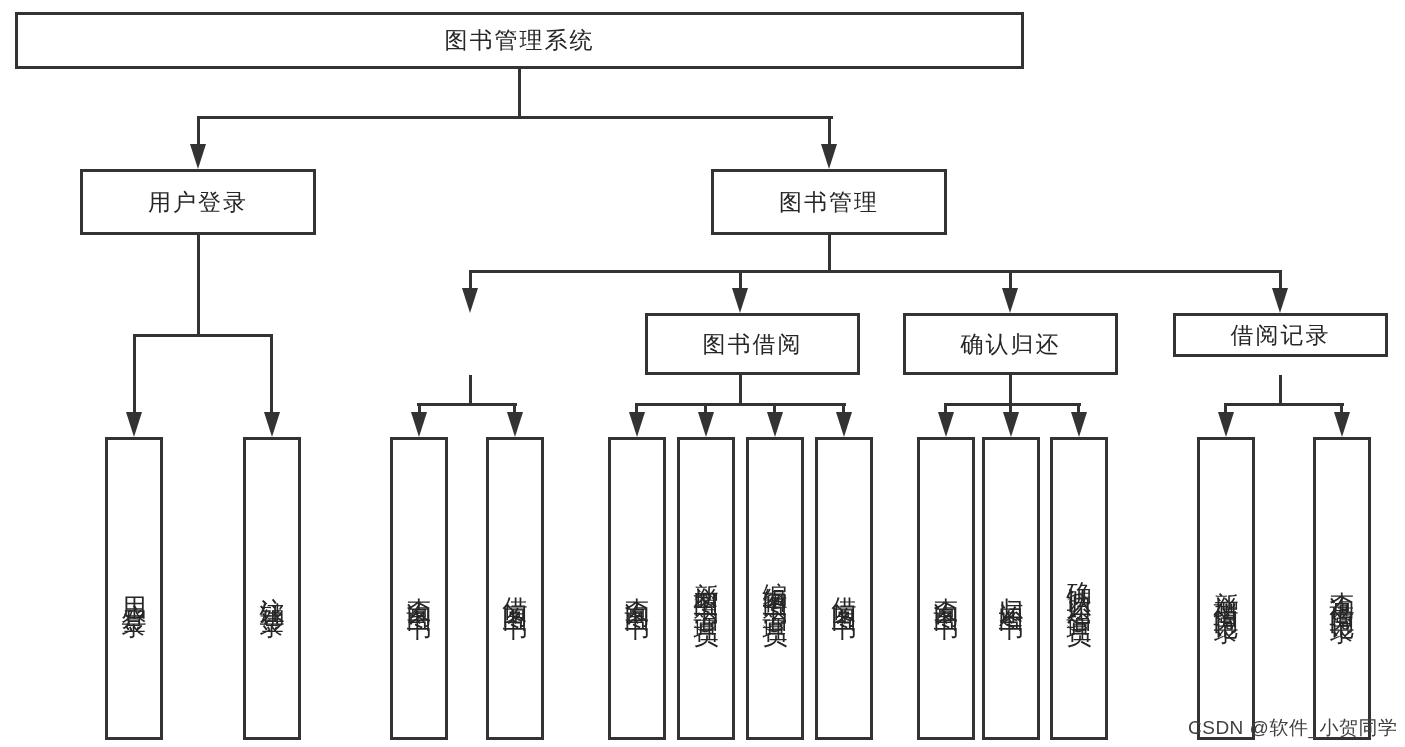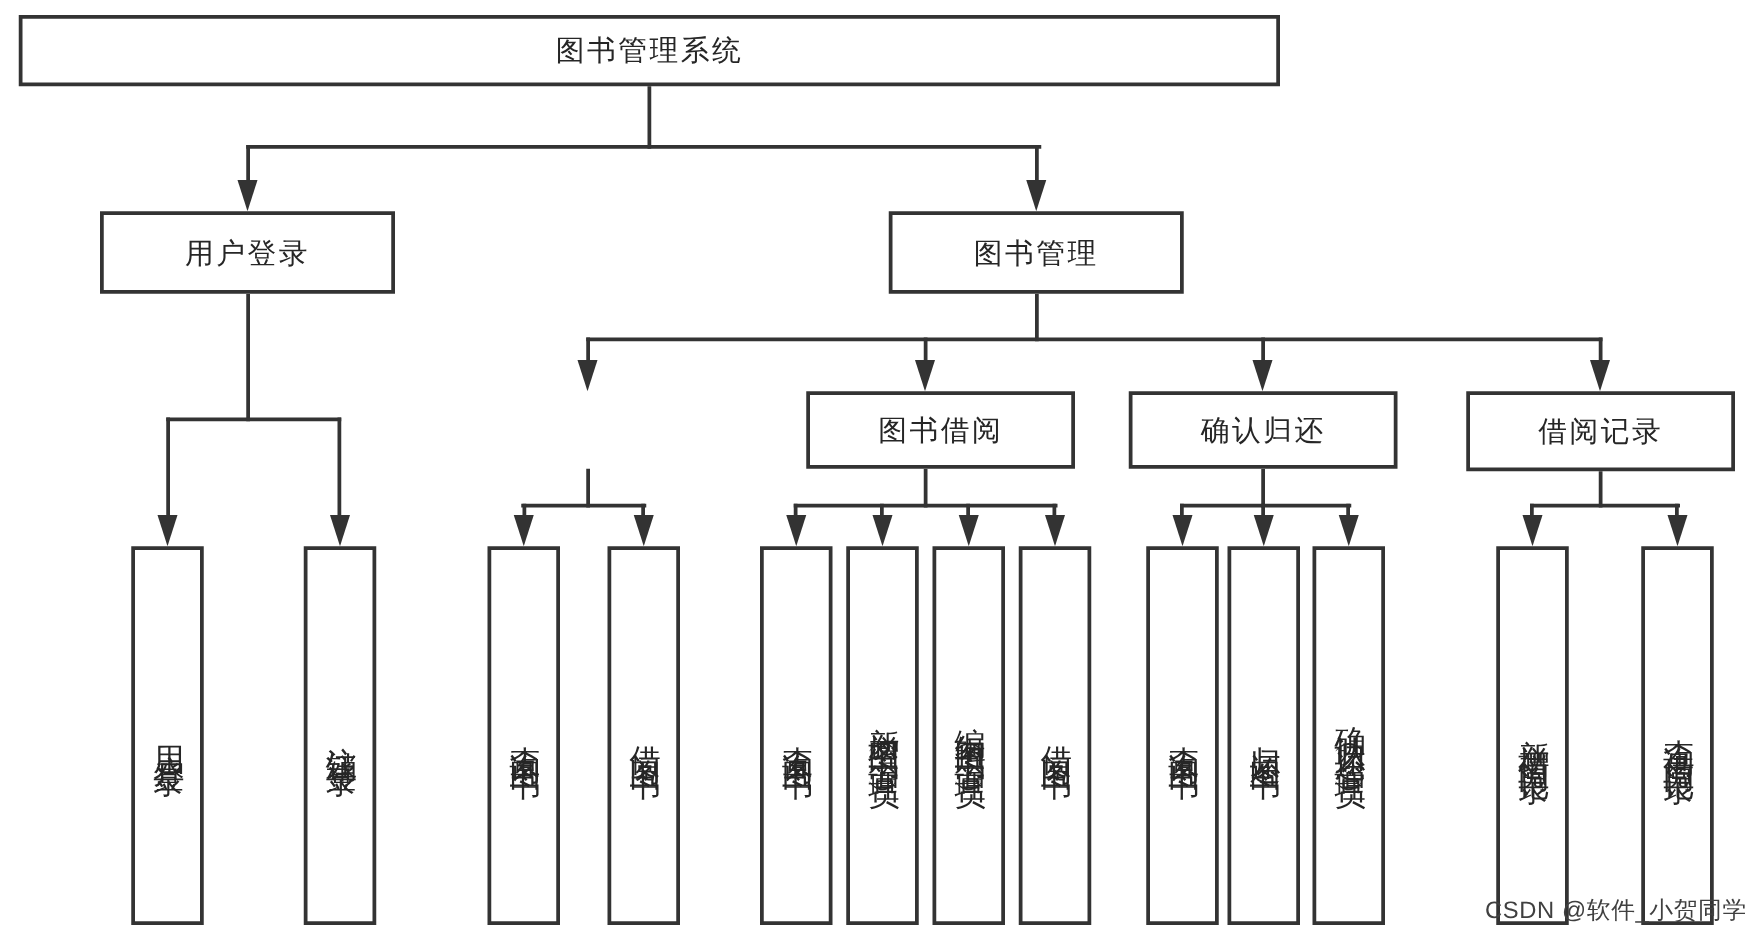--- a/index.html
+++ b/index.html
@@ -106,21 +106,21 @@
   <div class="hbox" style="left:711px;top:169px;width:236px;height:66px;">
     <span>图书管理</span>
   </div>
 
   <div class="hbox" style="left:633px;top:313px;width:215px;height:62px;margin-left:12px;">
     <span>图书借阅</span>
   </div>
   <div class="hbox" style="left:903px;top:313px;width:215px;height:62px;">
     <span>确认归还</span>
   </div>
-  <div class="hbox" style="left:1173px;top:313px;width:215px;height:64px;">
+  <div class="hbox" style="left:1173px;top:313px;width:215px;height:44px;">
     <span>借阅记录</span>
   </div>
 
   <div class="vbox" style="left:105px;">
     <span class="vtext">用户登录</span>
   </div>
   <div class="vbox" style="left:243px;">
     <span class="vtext">注销登录</span>
   </div>
 

